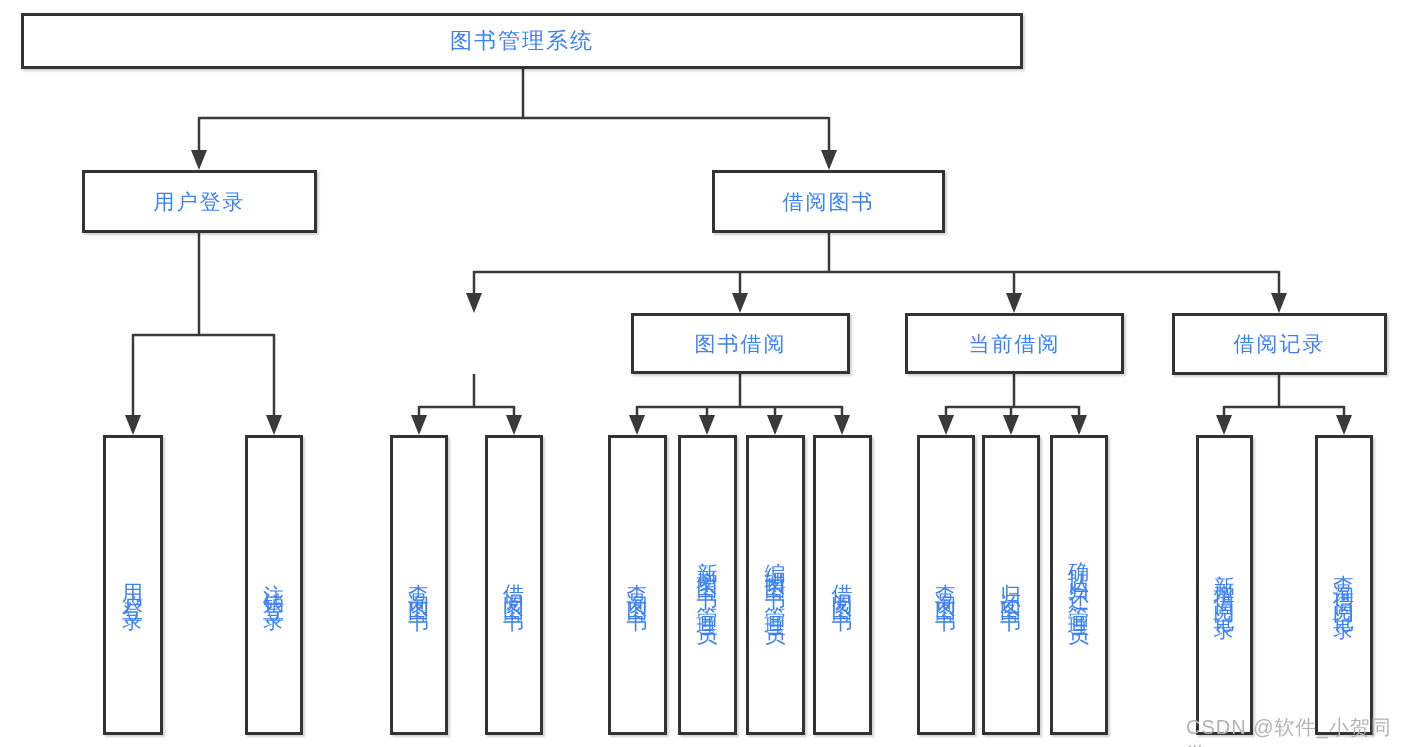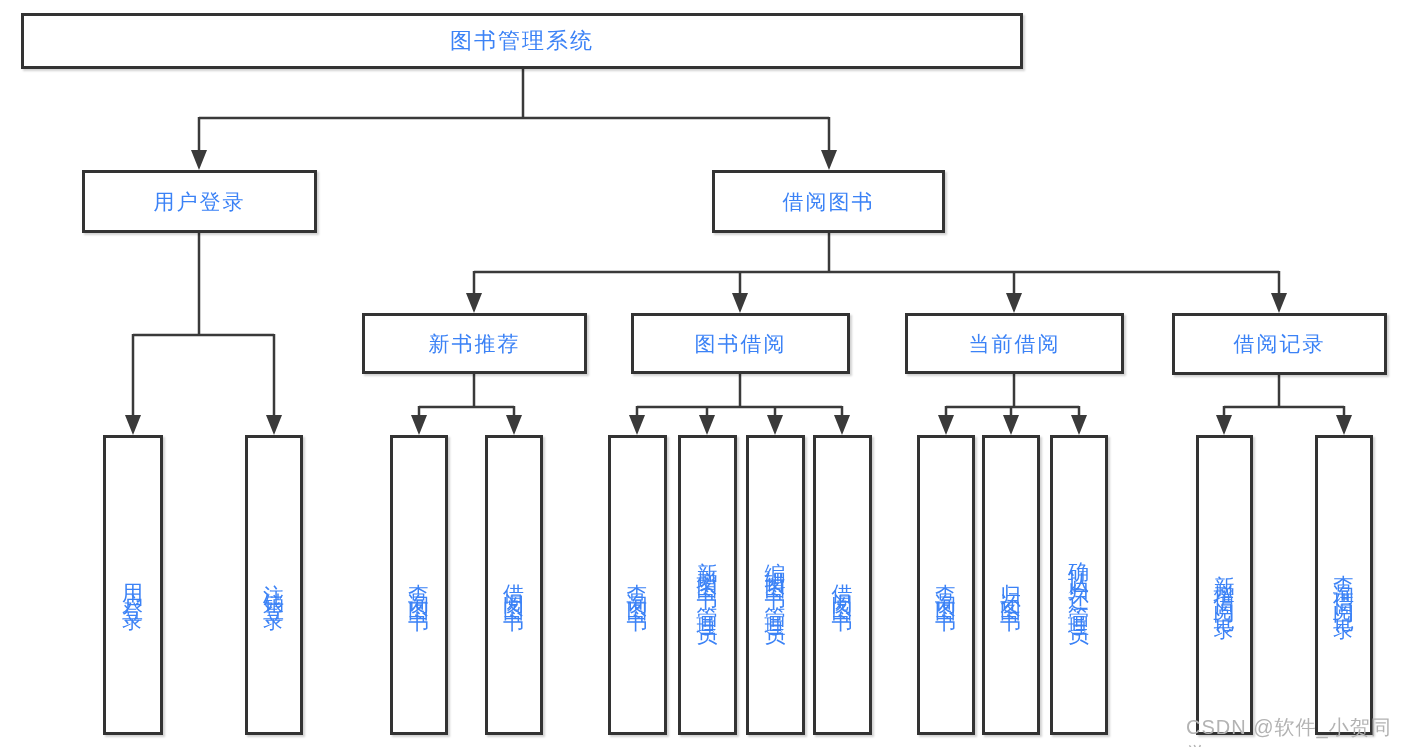--- a/index.html
+++ b/index.html
@@ -132,21 +132,20 @@
       <line x1="1344" y1="406" x2="1344" y2="417"></line>
       <polygon points="1336,415 1352,415 1344,435"></polygon>
     </g>
   </svg>
 
   <div class="node root-label" style="left:21px; top:13px; width:1002px; height:56px;">图书管理系统</div>
 
   <div class="node" style="left:82px; top:170px; width:235px; height:63px;">用户登录</div>
   <div class="node" style="left:712px; top:170px; width:233px; height:63px;">借阅图书</div>
 
-  <div class="node" style="left:362px; top:313px; width:225px; height:61px;">新书推荐</div>
   <div class="node" style="left:905px; top:313px; width:219px; height:61px;">当前借阅</div>
   <div class="node" style="left:631px; top:313px; width:219px; height:61px;">图书借阅</div>
   <div class="node" style="left:1172px; top:313px; width:215px; height:62px;">借阅记录</div>
 
   <div class="node vert" style="left:103px; top:435px; width:60px; height:300px;">用户登录</div>
   <div class="node vert" style="left:245px; top:435px; width:58px; height:300px;">注销登录</div>
 
   <div class="node vert" style="left:390px; top:435px; width:58px; height:300px;">查询图书</div>
   <div class="node vert" style="left:485px; top:435px; width:58px; height:300px;">借阅图书</div>
 

